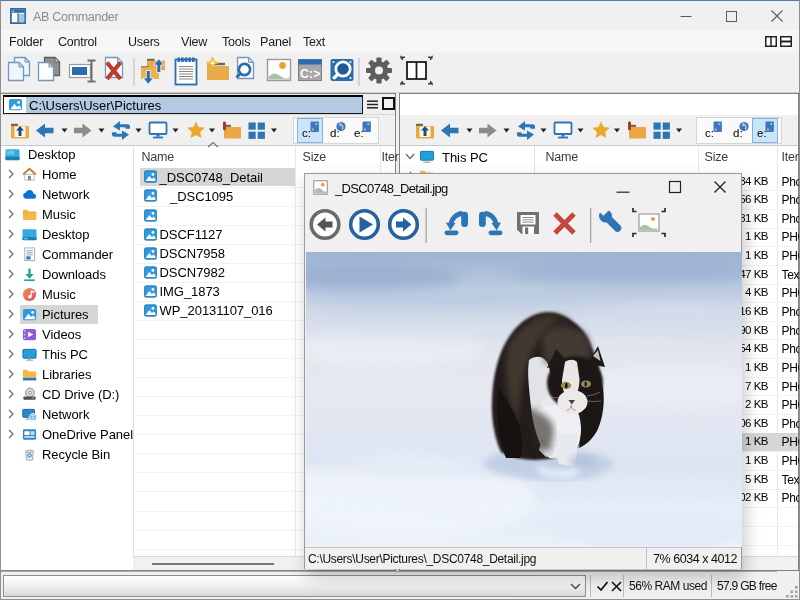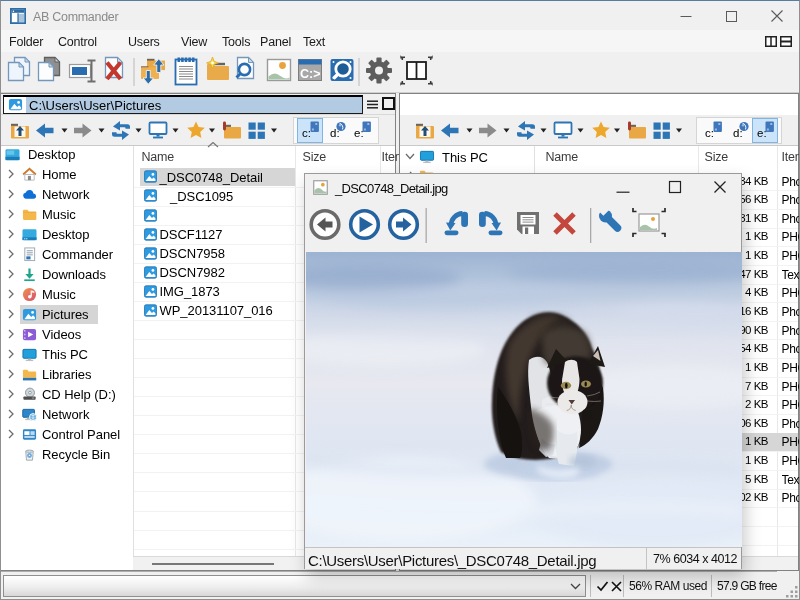--- a/index.html
+++ b/index.html
@@ -355,42 +355,42 @@
     <div class="rowtxt" style="left:41px;top:273px">Libraries</div>
     <svg class="abs" style="left:7px;top:294.5px" width="6" height="10" viewBox="0 0 6 10">
       <path d="M1,1 L5,5 L1,9" fill="none" stroke="#6d6d6d" stroke-width="1.3"></path>
     </svg>
     <svg class="abs" style="left:21px;top:292.5px" width="15" height="15" viewBox="0 0 16 16">
       <circle cx="8.5" cy="6" r="4.8" fill="#cfd6da" stroke="#8a959c"></circle>
       <circle cx="8.5" cy="6" r="1.4" fill="#fff" stroke="#8a959c"></circle>
       <rect x="1.5" y="10" width="13" height="3.6" rx="0.8" fill="#4e4e4e"></rect>
       <rect x="10.5" y="11.2" width="2.6" height="1.2" fill="#9a9a9a"></rect>
     </svg>
-    <div class="rowtxt" style="left:41px;top:293px">CD Help (D:)</div>
+    <div class="rowtxt" style="left:41px;top:293px">CD Drive (D:)</div>
     <svg class="abs" style="left:7px;top:314.5px" width="6" height="10" viewBox="0 0 6 10">
       <path d="M1,1 L5,5 L1,9" fill="none" stroke="#6d6d6d" stroke-width="1.3"></path>
     </svg>
     <svg class="abs" style="left:21px;top:312.5px" width="15" height="15" viewBox="0 0 16 16">
       <rect x="0.8" y="2.5" width="12.5" height="8.5" rx="1" fill="#2e86c9" stroke="#1a649e"></rect>
       <rect x="5.2" y="11" width="3" height="1.6" fill="#9aa2a8"></rect>
       <rect x="3.4" y="12.6" width="6.6" height="1.4" fill="#b9bfc4"></rect>
       <circle cx="11.8" cy="10.8" r="3.8" fill="#3f9ad6" stroke="#fff" stroke-width="1"></circle>
       <path d="M8,10.8 h7.6 M11.8,7 v7.6 M9.3,8.4 q2.5,1.6 5,0 M9.3,13.2 q2.5,-1.6 5,0" stroke="#fff" stroke-width="0.7" fill="none"></path>
     </svg>
     <div class="rowtxt" style="left:41px;top:313px">Network</div>
     <svg class="abs" style="left:7px;top:334.5px" width="6" height="10" viewBox="0 0 6 10">
       <path d="M1,1 L5,5 L1,9" fill="none" stroke="#6d6d6d" stroke-width="1.3"></path>
     </svg>
     <svg class="abs" style="left:21px;top:332.5px" width="15" height="15" viewBox="0 0 16 16">
       <rect x="1" y="2.5" width="14" height="11" rx="1.5" fill="#2e86c9"></rect>
       <rect x="2.5" y="4.5" width="5.5" height="4" fill="#fff"></rect>
       <rect x="9" y="4.5" width="4.5" height="4" fill="#bcd9f0"></rect>
       <rect x="2.5" y="9.5" width="11" height="2.2" fill="#bcd9f0"></rect>
     </svg>
-    <div class="rowtxt" style="left:41px;top:333px">Control Panel</div>
+    <div class="rowtxt" style="left:41px;top:333px">OneDrive Panel</div>
     <svg class="abs" style="left:21px;top:352.5px" width="15" height="15" viewBox="0 0 16 16">
       <path d="M4,4.5 h8 l-0.8,9.5 h-6.4 z" fill="#eef3f6" stroke="#9aa7b0"></path>
       <ellipse cx="8" cy="4.5" rx="4" ry="1.2" fill="#dde5ea" stroke="#9aa7b0"></ellipse>
       <circle cx="8" cy="9" r="2.6" fill="#5b9bd5" opacity="0.85"></circle>
       <path d="M7,9.6 l1,-1.6 l1,1.6 z" fill="#fff"></path>
     </svg>
     <div class="rowtxt" style="left:41px;top:353px">Recycle Bin</div>
     <div class="abs" style="left:132px;top:52px;width:1px;height:410px;background:#e0e0e0"></div>
     <div class="hdr" style="left:140.5px;top:56px">Name</div>
     <div class="hdr" style="left:301.5px;top:56px">Size</div>
@@ -730,18 +730,18 @@
       <ellipse cx="276" cy="210" rx="13" ry="7" fill="#b3c2d8" opacity="0.8" filter="url(#blur3)"></ellipse>
       <g stroke="#ddd8d2" stroke-width="0.8" opacity="0.5">
         <path d="M254,146 q-8,0 -13,-2" fill="none"></path>
         <path d="M254,151 q-8,2 -14,1" fill="none"></path>
         <path d="M281,144 q8,-1 13,-4" fill="none"></path>
         <path d="M281,149 q8,1 14,0" fill="none"></path>
       </g>
       <path d="M230,213 q20,9 44,2 l-3,9 q-20,6 -38,-3 z" fill="#e4ecf7" filter="url(#blur3)"></path>
     </svg>
     <div class="abs" style="left:0;top:373px;width:436px;height:22px;background:#f0f0f0;border-top:1px solid #c3c3c3">
-      <div class="abs" style="left:3px;top:4px;font-size:15px;letter-spacing:-0.3px;color:#111">C:\Users\User\Pictures\_DSC0748_Detail.jpg</div>
+      <div class="abs" style="left:3px;top:4px;font-size:12px;letter-spacing:-0.3px;color:#111">C:\Users\User\Pictures\_DSC0748_Detail.jpg</div>
       <div class="abs" style="left:341px;top:0;width:1px;height:22px;background:#c3c3c3"></div>
       <div class="abs" style="left:348px;top:4px;font-size:12.5px;letter-spacing:-0.45px;color:#111">7% 6034 x 4012</div>
     </div>
   </div>
 
 <div id="frame"></div>
 </body></html>

